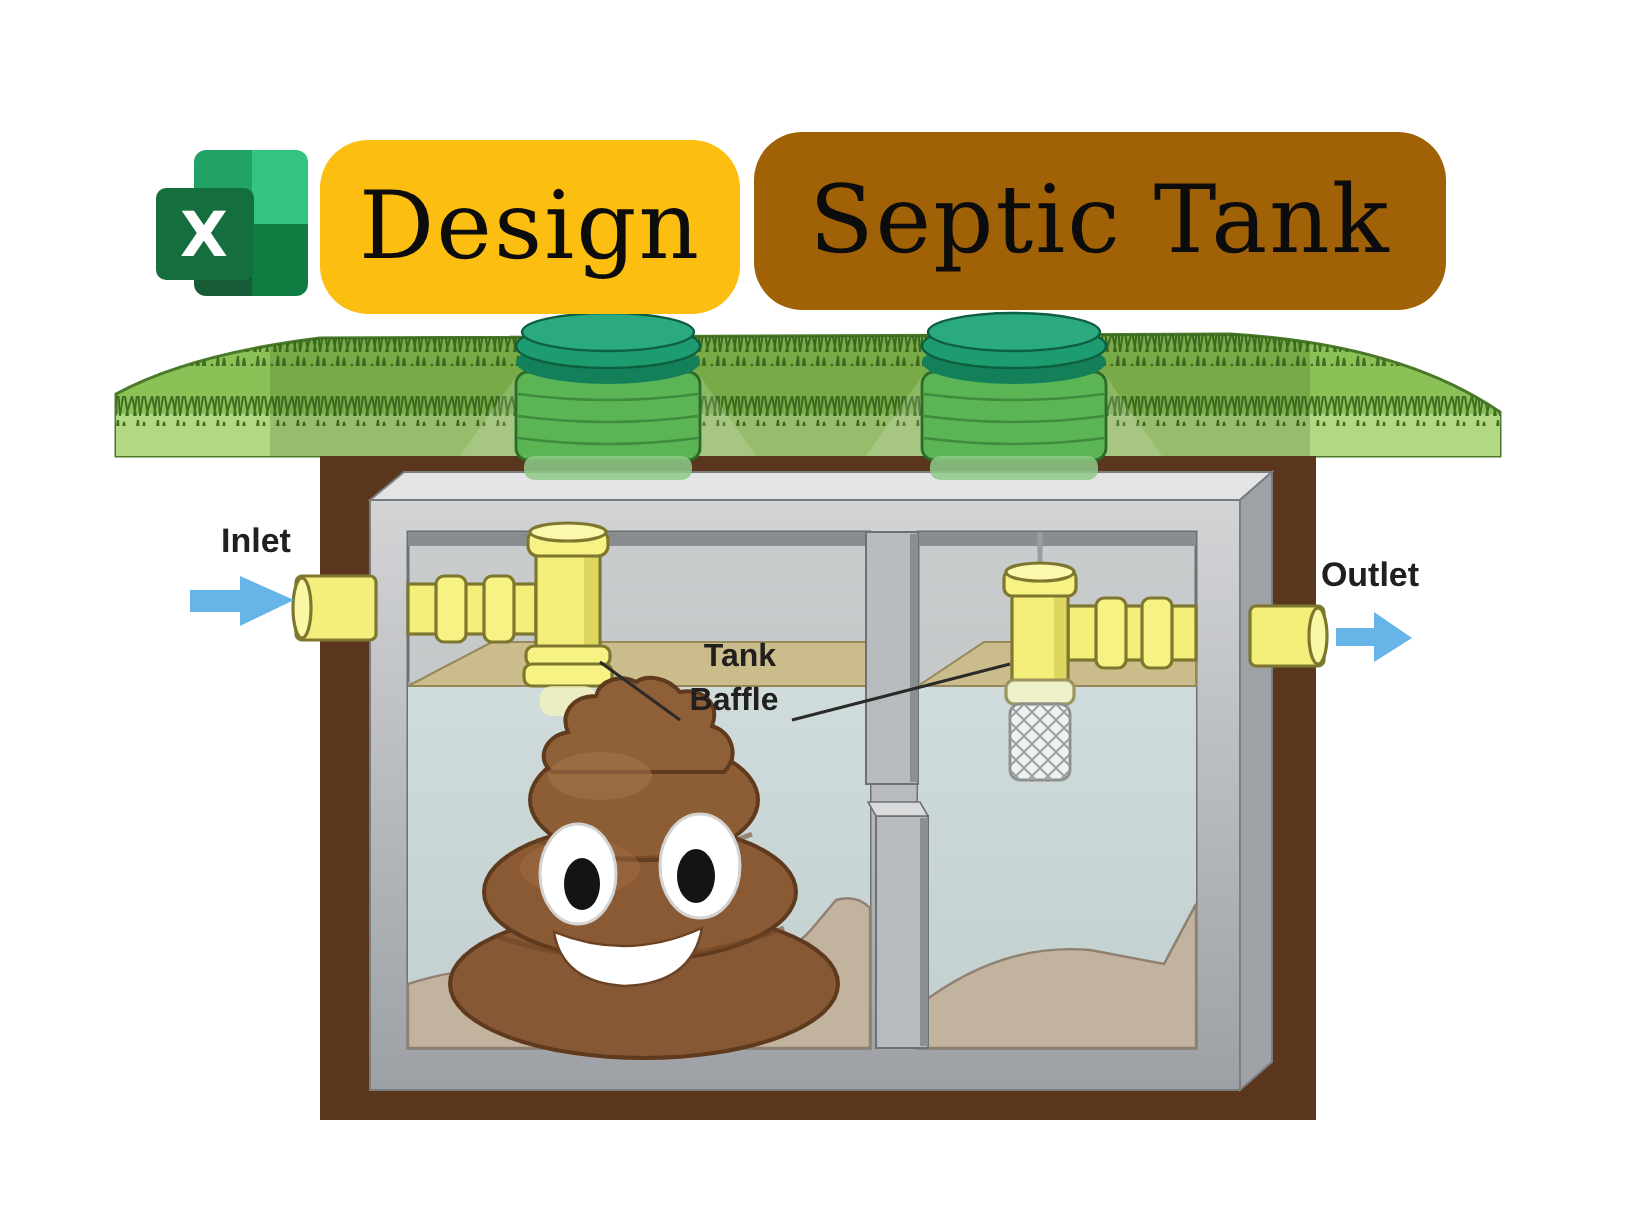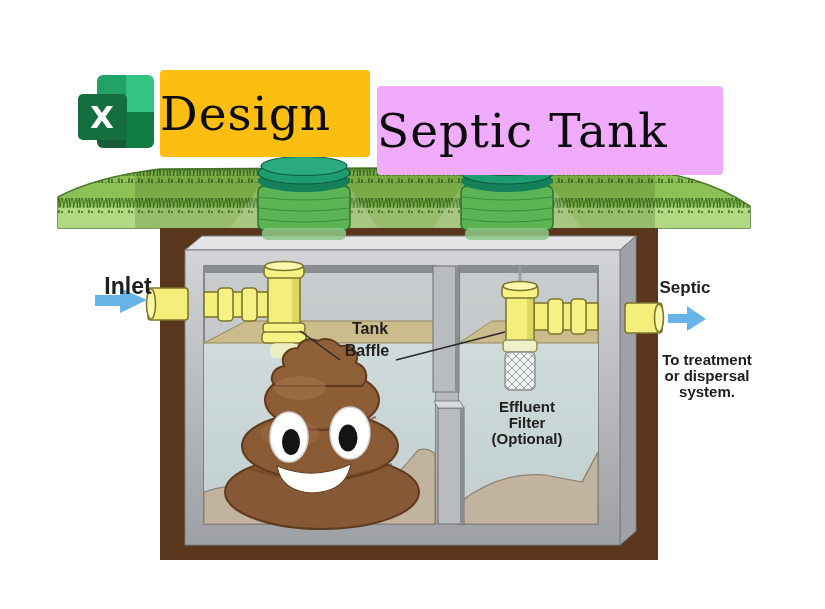--- a/index.html
+++ b/index.html
@@ -1,25 +1,25 @@
 <!DOCTYPE html>
 <html><head>
 <meta charset="utf-8">
 <style>
   html,body{margin:0;padding:0;background:#fff;}
   .stage{position:relative;width:825px;height:609px;background:#ffffff;overflow:hidden;
          font-family:"Liberation Sans",sans-serif;}
   .scene{position:absolute;left:0;top:0;width:825px;height:609px;}
-  .badge{position:absolute;display:flex;align-items:center;
-         border-radius:4px;color:#0c0c0c;
+  .badge{position:absolute;display:flex;align-items:center;justify-content:center;
+         border-radius:24px;color:#0c0c0c;
          font-family:"DejaVu Serif",serif;font-weight:500;font-size:47px;letter-spacing:1px;}
   .badge-design{left:160px;top:70px;width:210px;height:87px;background:#fcbe11;}
-  .badge-title{left:377px;top:66px;width:346px;height:89px;background:#f0abfc;margin-top:20px;}
+  .badge-title{left:377px;top:66px;width:346px;height:89px;background:#a16207;}
   .lbl{position:absolute;color:#21201e;font-weight:700;text-align:center;line-height:1.08;}
-  .lbl-inlet{left:97px;top:274px;width:62px;font-size:23px;}
+  .lbl-inlet{left:97px;top:262px;width:62px;font-size:17px;}
   .lbl-outlet{left:650px;top:279px;width:70px;font-size:17px;}
   .lbl-scum{left:337px;top:320px;width:66px;font-size:16px;}
   .lbl-baffle{left:331px;top:342px;width:72px;font-size:16px;}
   .lbl-effluent{left:468px;top:399px;width:118px;font-size:15px;line-height:16px;}
   .lbl-note{left:647px;top:352px;width:120px;font-size:15px;line-height:16px;}
 </style>
 </head>
 <body>
 
 <div class="stage">
@@ -190,27 +190,17 @@
   </svg>
 
   <div class="badge badge-design">
     <span>Design</span>
   </div>
   <div class="badge badge-title">
     <span>Septic Tank</span>
   </div>
 
   <div class="lbl lbl-inlet">Inlet</div>
-  <div class="lbl lbl-outlet">Septic</div>
+  <div class="lbl lbl-outlet">Outlet</div>
   <div class="lbl lbl-scum">Tank</div>
   <div class="lbl lbl-baffle">Baffle</div>
-  <div class="lbl lbl-effluent">
-    <div>Effluent</div>
-    <div>Filter</div>
-    <div>(Optional)</div>
-  </div>
-  <div class="lbl lbl-note">
-    <div>To treatment</div>
-    <div>or dispersal</div>
-    <div>system.</div>
-  </div>
 
 </div>
 
 </body></html>

